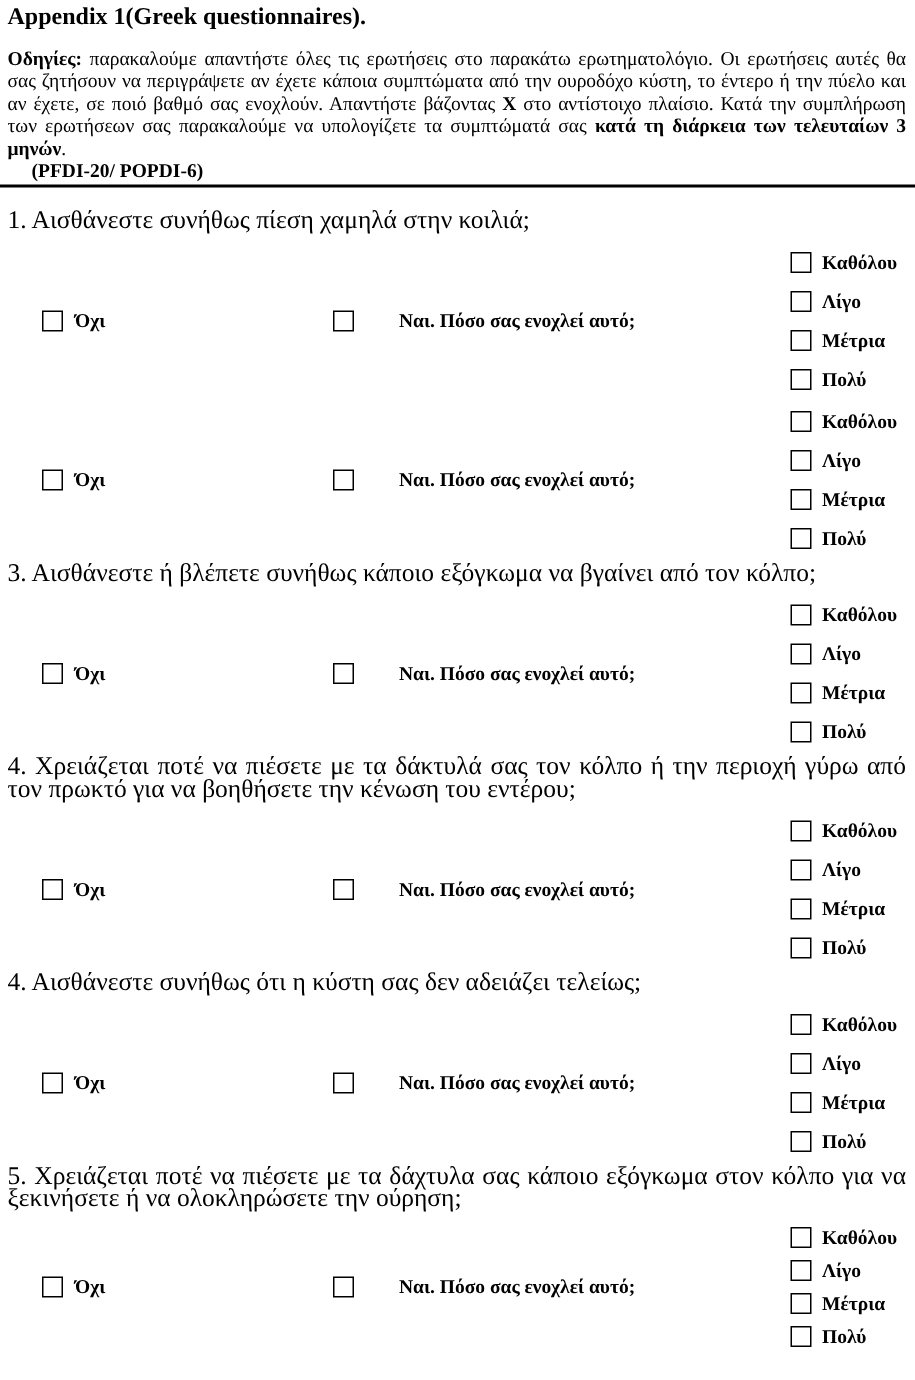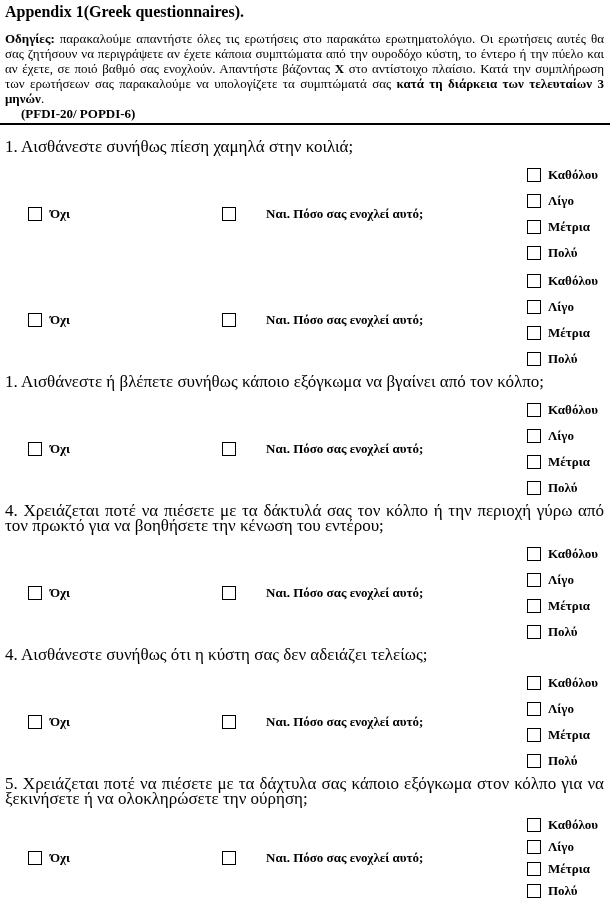--- a/index.html
+++ b/index.html
@@ -161,21 +161,21 @@
           </div>
           <div class="sev-row">
             <span class="checkbox"></span>
             <span class="opt-label">Πολύ</span>
           </div>
         </div>
       </div>
     </section>
 
     <section class="question">
-      <p class="q-text">1. Αισθάνεστε ή βλέπετε συνήθως κάποιο εξόγκωμα να βγαίνει από τον κόλπο;</p>
+      <p class="q-text">3. Αισθάνεστε ή βλέπετε συνήθως κάποιο εξόγκωμα να βγαίνει από τον κόλπο;</p>
       <div class="answers">
         <div class="cell no-cell">
           <span class="checkbox"></span>
           <span class="opt-label">Όχι</span>
         </div>
         <div class="cell yes-cell">
           <span class="checkbox"></span>
           <span class="opt-label">Ναι. Πόσο σας ενοχλεί αυτό;</span>
         </div>
         <div class="sev-col">

